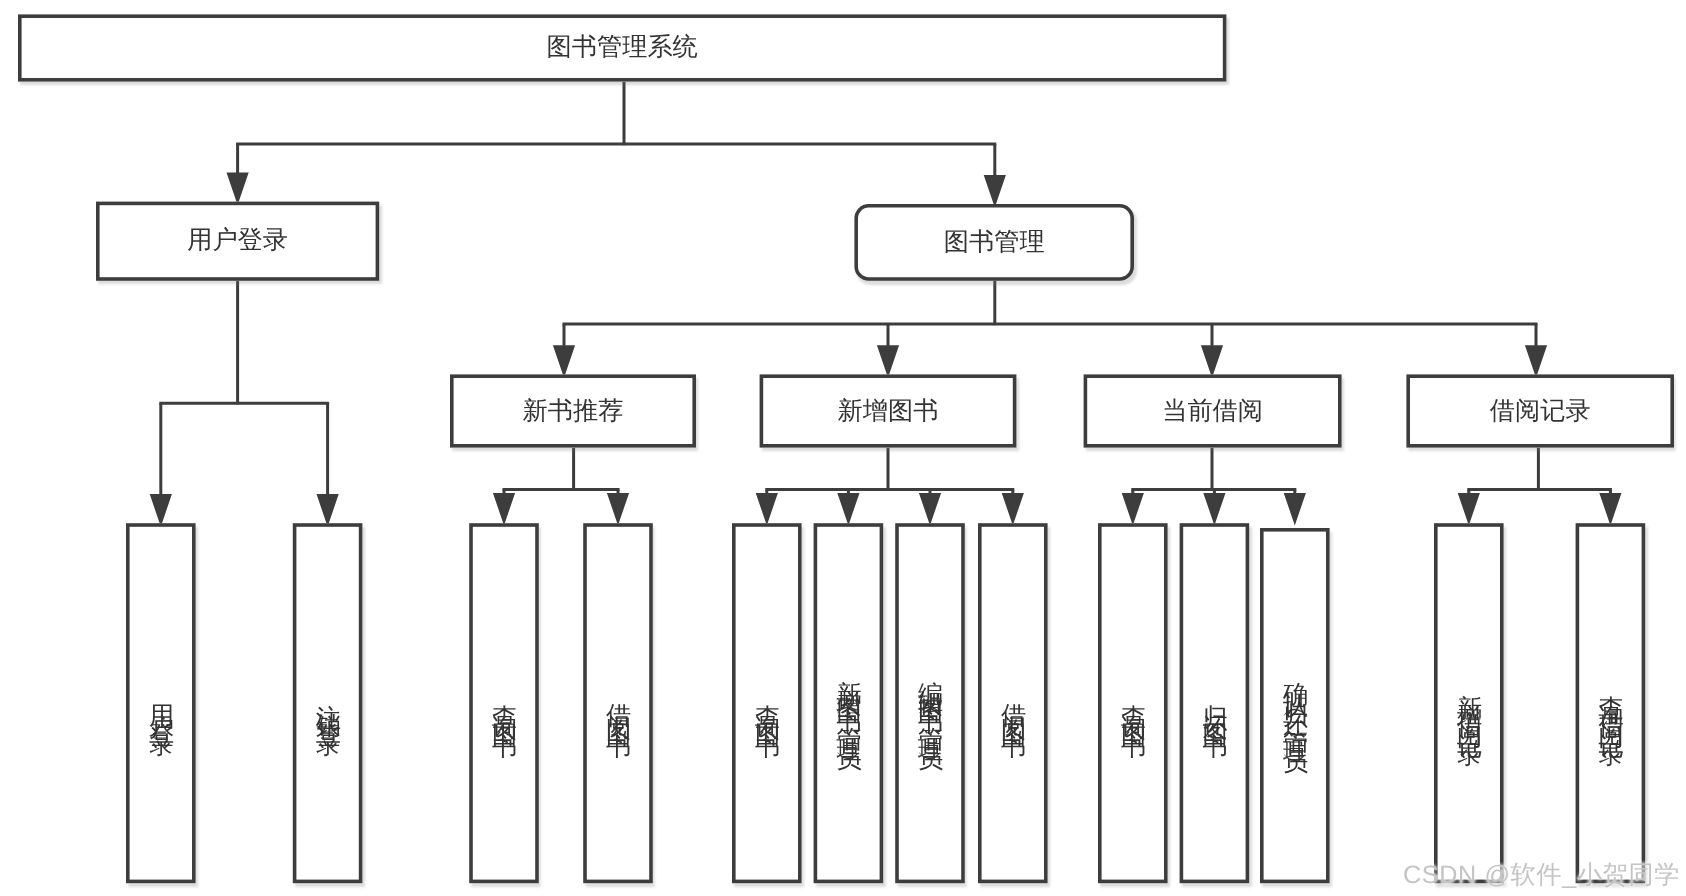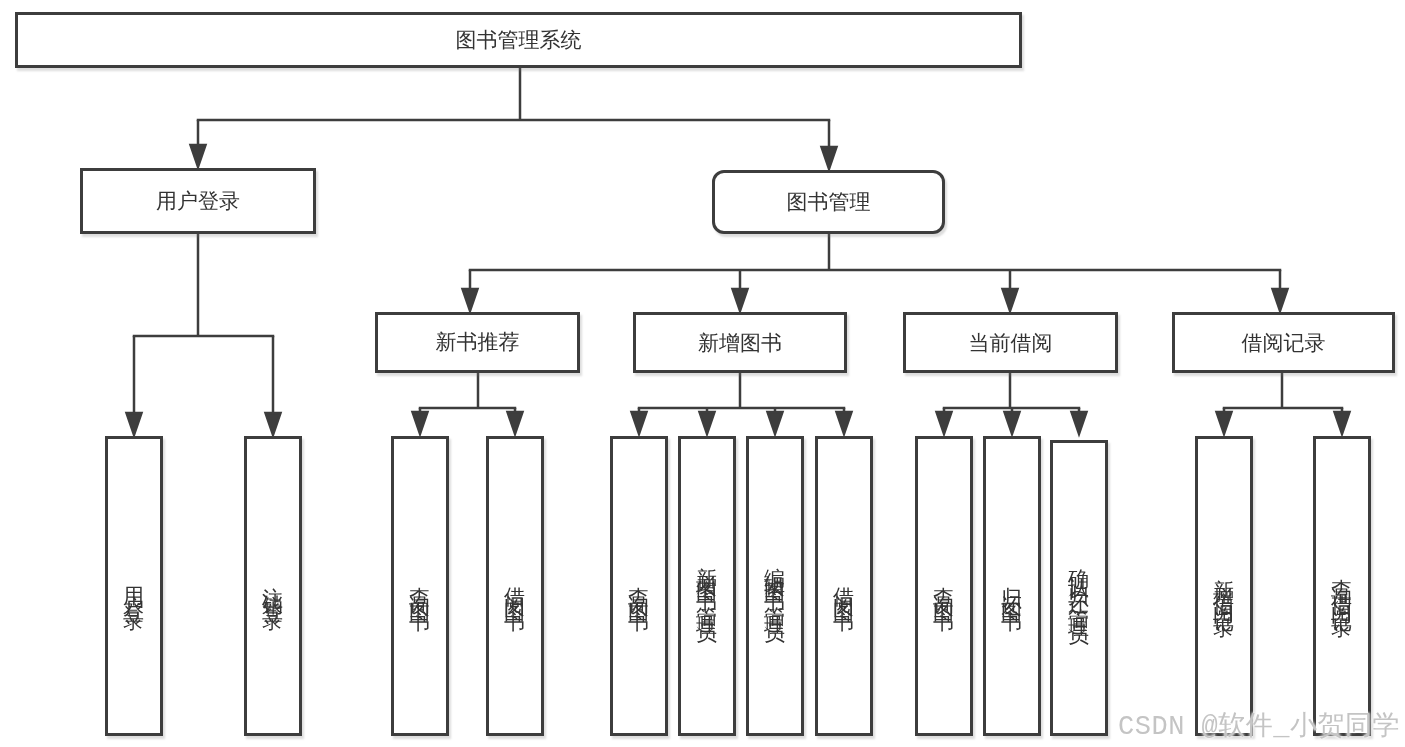--- a/index.html
+++ b/index.html
@@ -41,25 +41,24 @@
     writing-mode: vertical-rl;
     text-orientation: mixed;
     letter-spacing: 0.38em;
     font-size: 21px;
     white-space: normal;
   }
   .watermark {
     position: absolute;
     right: 5px;
     bottom: 4px;
-    font-size: 27px;
+    font-size: 21px;
     color: #c4c4c4;
     text-shadow: 0 0 3px #ffffff, 0 0 3px #ffffff;
     letter-spacing: 0.5px;
-    font-family: Liberation Mono, monospace;
   }
 </style>
 </head>
 <body>
 
 <div class="canvas">
 
   <svg class="connectors" viewBox="0 0 1405 747" xmlns="http://www.w3.org/2000/svg">
     <g stroke="#3d3d3d" stroke-width="2.5" fill="#3d3d3d">
 

